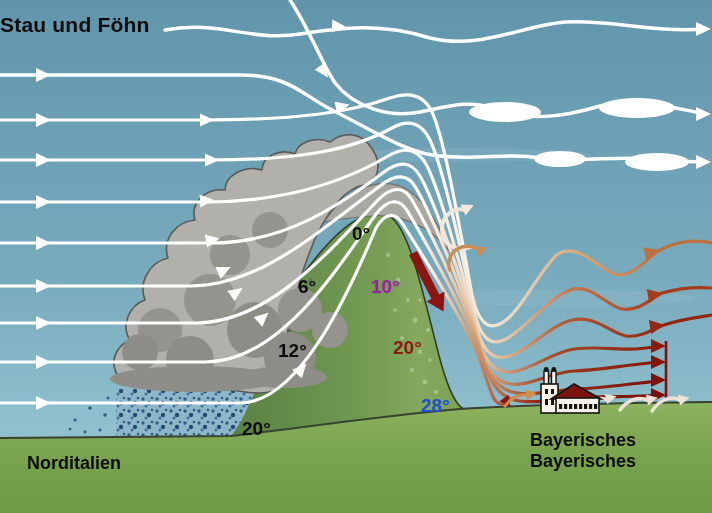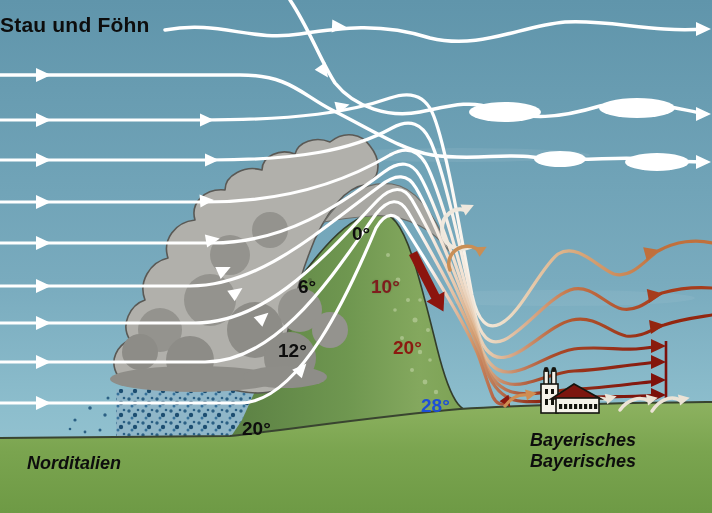--- a/index.html
+++ b/index.html
@@ -7,26 +7,26 @@
     position:relative;width:712px;height:513px;overflow:hidden;
     font-family:"Liberation Sans","DejaVu Sans",sans-serif;
     -webkit-font-smoothing:antialiased;
   }
   .stage svg{position:absolute;left:0;top:0;}
   .label{position:absolute;font-weight:bold;color:#0d0d0d;white-space:nowrap;line-height:1;}
   .title{left:0;top:14px;font-size:21px;letter-spacing:.2px;}
   .temp{font-size:19px;}
   .t-peak{left:352px;top:224px;}
   .t-6{left:298px;top:277px;}
-  .t-10{left:371px;top:277px;color:#7f1d1d;text-shadow:0 0 2px rgba(60,90,50,.35);}
+  .t-10{left:371px;top:277px;color:#a21caf;text-shadow:0 0 2px rgba(60,90,50,.35);}
   .t-12{left:278px;top:341px;}
   .t-20l{left:242px;top:419px;}
   .t-20r{left:393px;top:338px;color:#8b1a10;}
   .t-28{left:421px;top:396px;color:#1d4ed8;}
-  .region{font-size:18px;font-style:italic;}
+  .region{font-size:18px;}
   .r-left{left:27px;top:454px;}
   .r-right{left:500px;top:431px;width:166px;text-align:center;}
   .r-right .line{display:block;margin-bottom:3px;font-weight:bold;}
 </style>
 </head>
 <body>
 
 <div class="stage">
 
 <svg width="712" height="513" viewBox="0 0 712 513">

